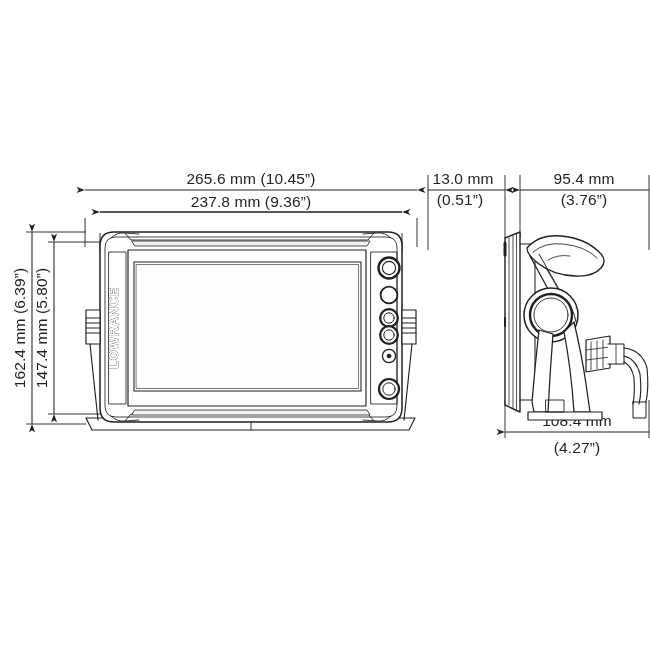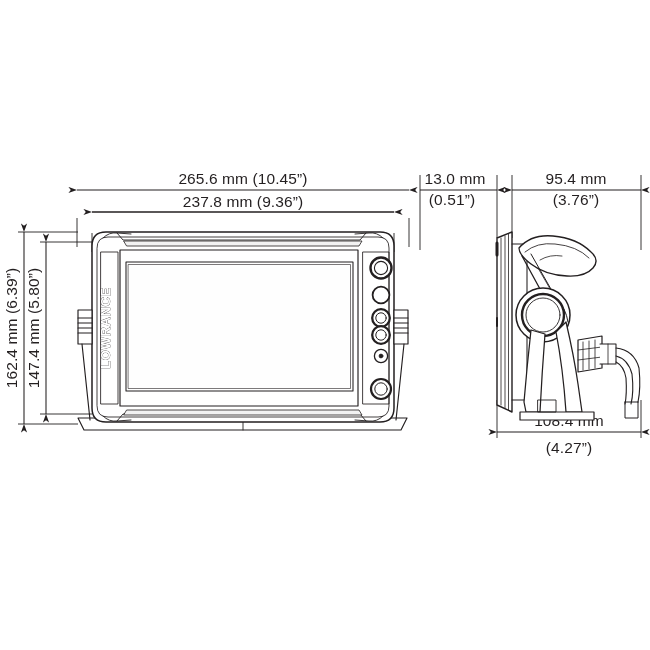--- a/index.html
+++ b/index.html
@@ -3,21 +3,21 @@
 <meta charset="utf-8">
 <style>
   html,body{margin:0;padding:0;background:#ffffff;}
   body{
     width:650px;height:650px;
     font-family:"Liberation Sans","DejaVu Sans",sans-serif;
     color:#231f20;
     overflow:hidden;
     position:relative;
   }
-  #stage{position:absolute;left:0;top:0;width:640px;height:650px;}
+  #stage{position:absolute;left:8px;top:0;width:640px;height:650px;}
   svg{display:block;}
   .dimtext{
     font-family:"Liberation Sans","DejaVu Sans",sans-serif;
     font-size:15.5px;
     fill:#231f20;
     letter-spacing:.1px;
   }
   .brandtext{
     font-family:"Liberation Sans","DejaVu Sans",sans-serif;
     font-size:13px;

